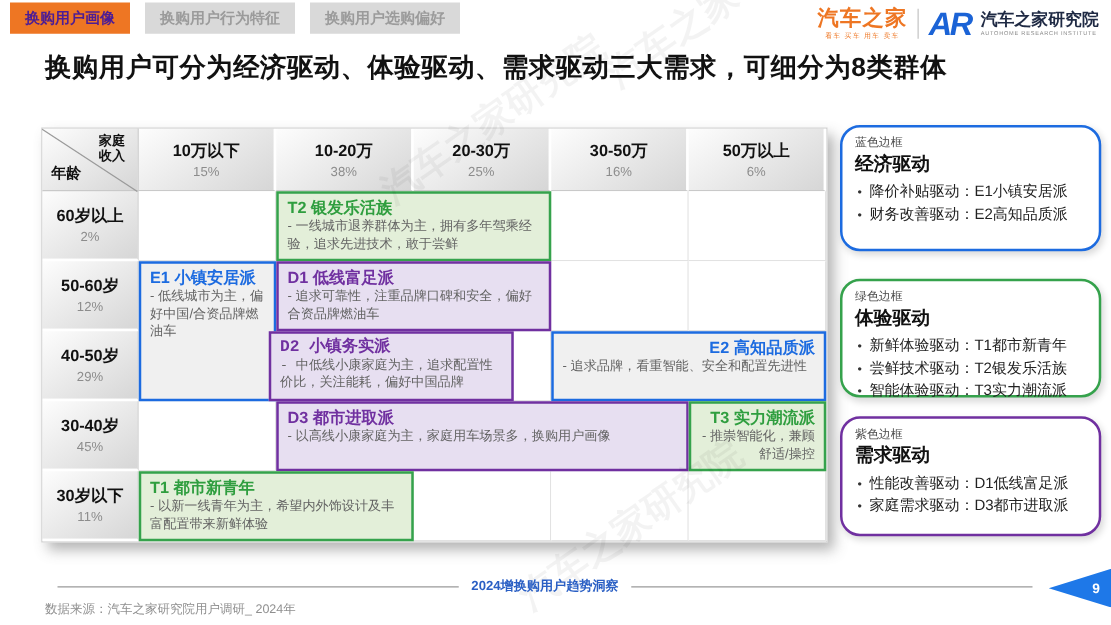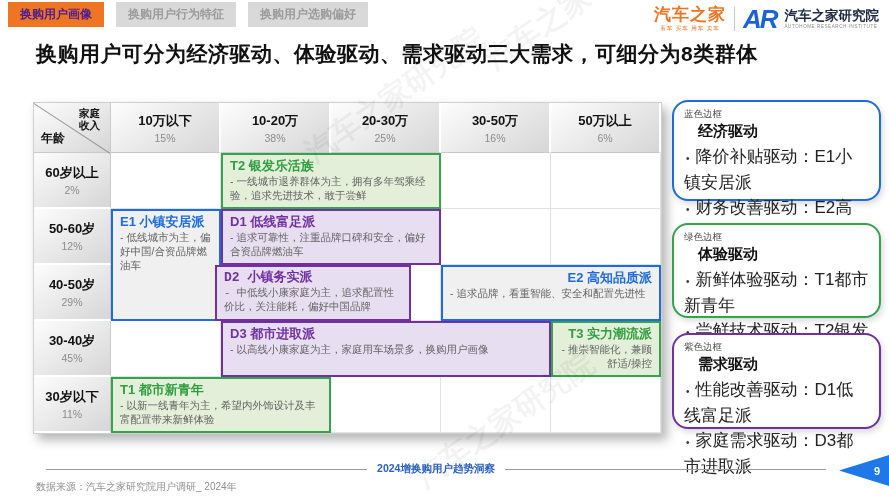--- a/index.html
+++ b/index.html
@@ -95,23 +95,23 @@
 
   
   .legend-box {
     position:absolute; left:672px; width:209px; background:#ffffff;
     padding:6px 10px; z-index:7; box-shadow:2px 3px 6px rgba(0,0,0,0.15);border-radius:16px;
   }
   .legend-eco { top:100px; height:101px; border:2px solid #1c6be0; }
   .legend-exp { top:223px; height:95px;  border:2px solid #35a24c; }
   .legend-dem { top:333px; height:96px;  border:2.5px solid #7030a0; }
   .legend-tag { font-size:9.5px; color:#4a4a4a; }
-  .legend-title { font-size:15px; font-weight:800; color:#111; margin:1px 0 3px 14px; }
+  .legend-title { font-size:15px; font-weight:800; color:#111; margin:1px 0 3px 0; }
   .legend-list { list-style:none; }
-  .legend-list li { font-size:17px; color:#222; line-height:1.5; }
+  .legend-list li { font-size:12px; color:#222; line-height:1.5; }
   .legend-list li::before { content:"•"; margin:0 6px 0 2px; color:#333; font-size:10px; }
 
   
   .footer-rule-row {
     position:absolute; left:46px; top:462px; width:780px; display:flex;
     align-items:center; gap:10px; z-index:10;
   }
   .rule { flex:1; height:1px; background:#9a9a9a; }
   .footer-center { font-size:10.5px; font-weight:700; color:#2a5fc4; white-space:nowrap; }
   .footer-source { position:absolute; left:36px; top:480px; font-size:10px; color:#8f8f8f; z-index:10; }

